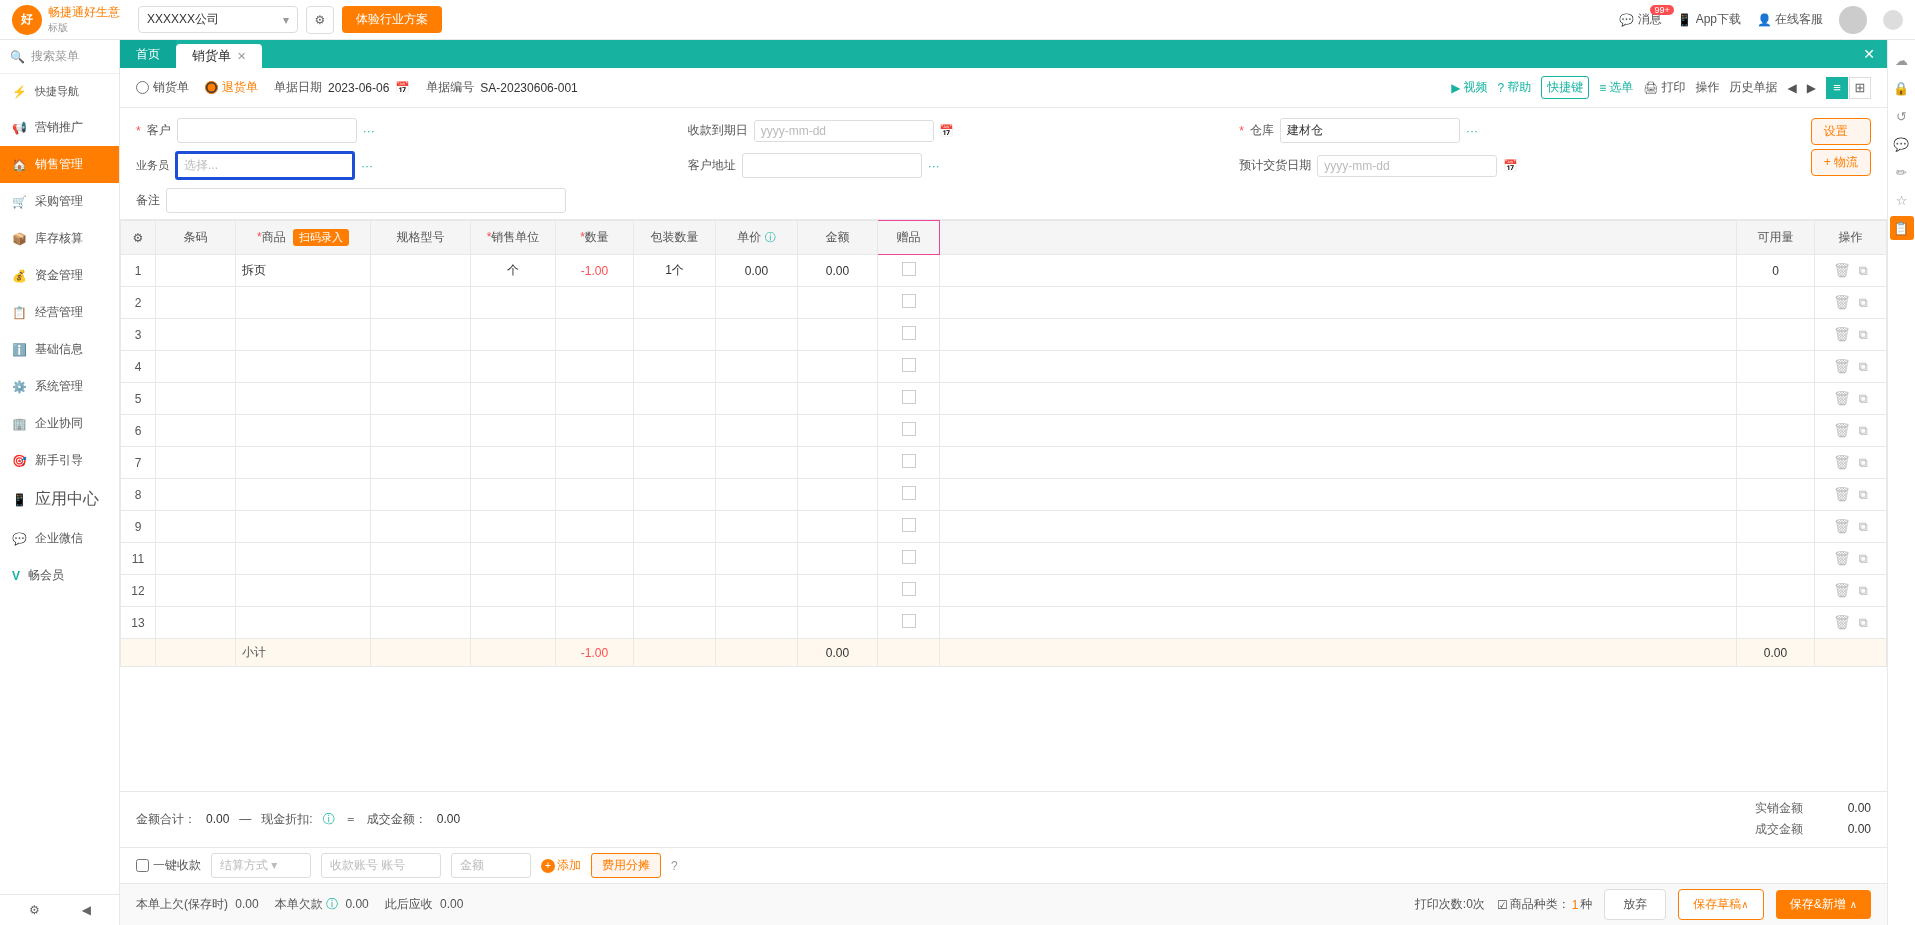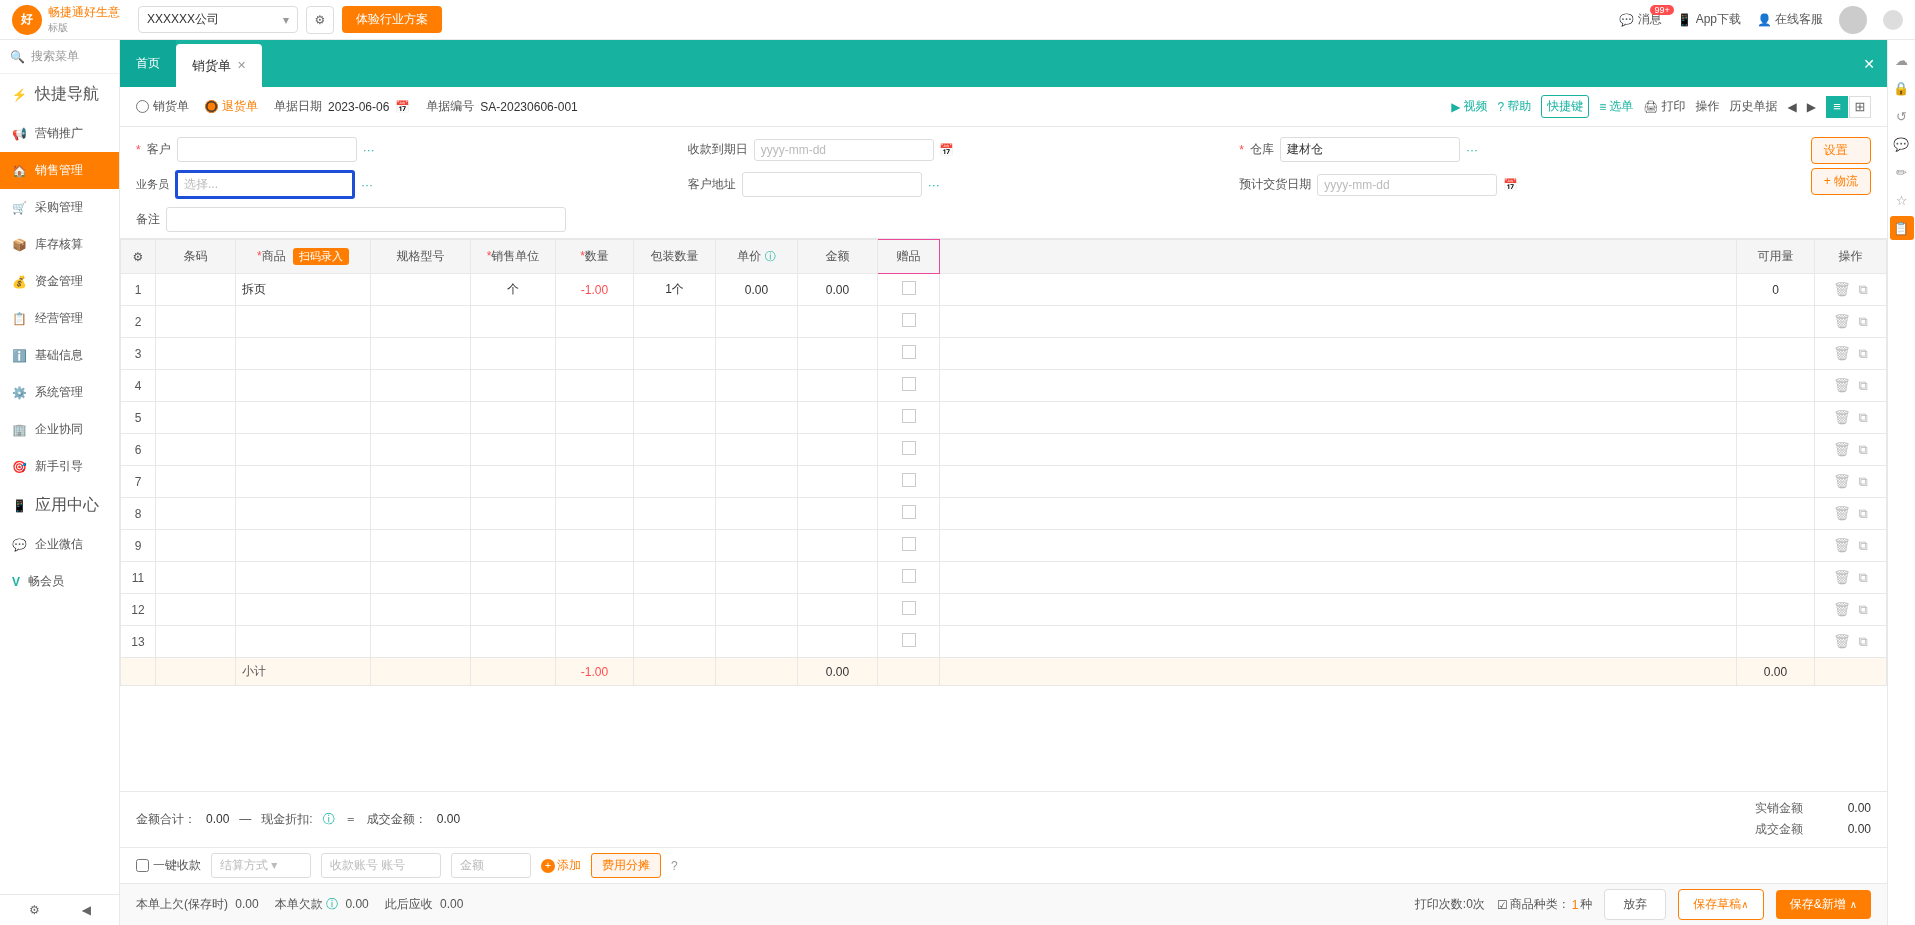--- a/index.html
+++ b/index.html
@@ -43,21 +43,21 @@
   </div>
 </div>
 
 <div style="position:absolute;left:0;top:40px;width:120px;height:885px;background:#fff;border-right:1px solid #e8e8e8;overflow-y:auto;z-index:50;">
   <div style="display:flex;align-items:center;gap:6px;padding:8px 10px;color:#666;cursor:pointer;border-bottom:1px solid #f0f0f0;">
     <span>🔍</span>
     <span style="font-size:12px;color:#999;">搜索菜单</span>
   </div>
   <div style="display:flex;align-items:center;gap:8px;padding:10px 12px;cursor:pointer;color:#555;">
     <span>⚡</span>
-    <span style="font-size:16px;">快捷导航</span>
+    <span style="font-size:11px;">快捷导航</span>
   </div>
   <div style="display:flex;align-items:center;gap:8px;padding:10px 12px;cursor:pointer;color:#555;">
     <span>📢</span>
     <span style="font-size:12px;">营销推广</span>
   </div>
   <div style="display:flex;align-items:center;gap:8px;padding:10px 12px;cursor:pointer;background:#ff7d00;color:#fff;">
     <span>🏠</span>
     <span style="font-size:12px;">销售管理</span>
   </div>
   <div style="display:flex;align-items:center;gap:8px;padding:10px 12px;cursor:pointer;color:#555;">
@@ -105,21 +105,21 @@
     <span style="font-size:12px;">畅会员</span>
   </div>
   <div style="position:absolute;bottom:0;left:0;width:120px;display:flex;align-items:center;justify-content:space-around;padding:8px;border-top:1px solid #e8e8e8;background:#fff;">
     <span style="cursor:pointer;color:#666;">⚙</span>
     <span style="cursor:pointer;color:#666;">◀</span>
   </div>
 </div>
 
 <div style="position:absolute;left:120px;top:40px;right:28px;bottom:0;display:flex;flex-direction:column;overflow:hidden;">
 
-  <div style="height:47px;background:#17b3a0;display:flex;align-items:stretch;flex-shrink:0;">
+  <div style="height:28px;background:#17b3a0;display:flex;align-items:stretch;flex-shrink:0;">
     <div style="padding:0 16px;display:flex;align-items:center;cursor:pointer;color:#fff;background:#0fa898;font-size:13px;">
       <span>首页</span>
     </div>
     <div style="padding:0 16px;display:flex;align-items:center;cursor:pointer;background:#fff;color:#333;border-radius:4px 4px 0 0;margin-top:4px;gap:6px;">
       <span style="font-size:13px;">销货单</span>
       <span style="color:#999;font-size:11px;cursor:pointer;">✕</span>
     </div>
     <div style="margin-left:auto;padding:0 12px;display:flex;align-items:center;color:#fff;cursor:pointer;font-size:14px;">✕</div>
   </div>
 

